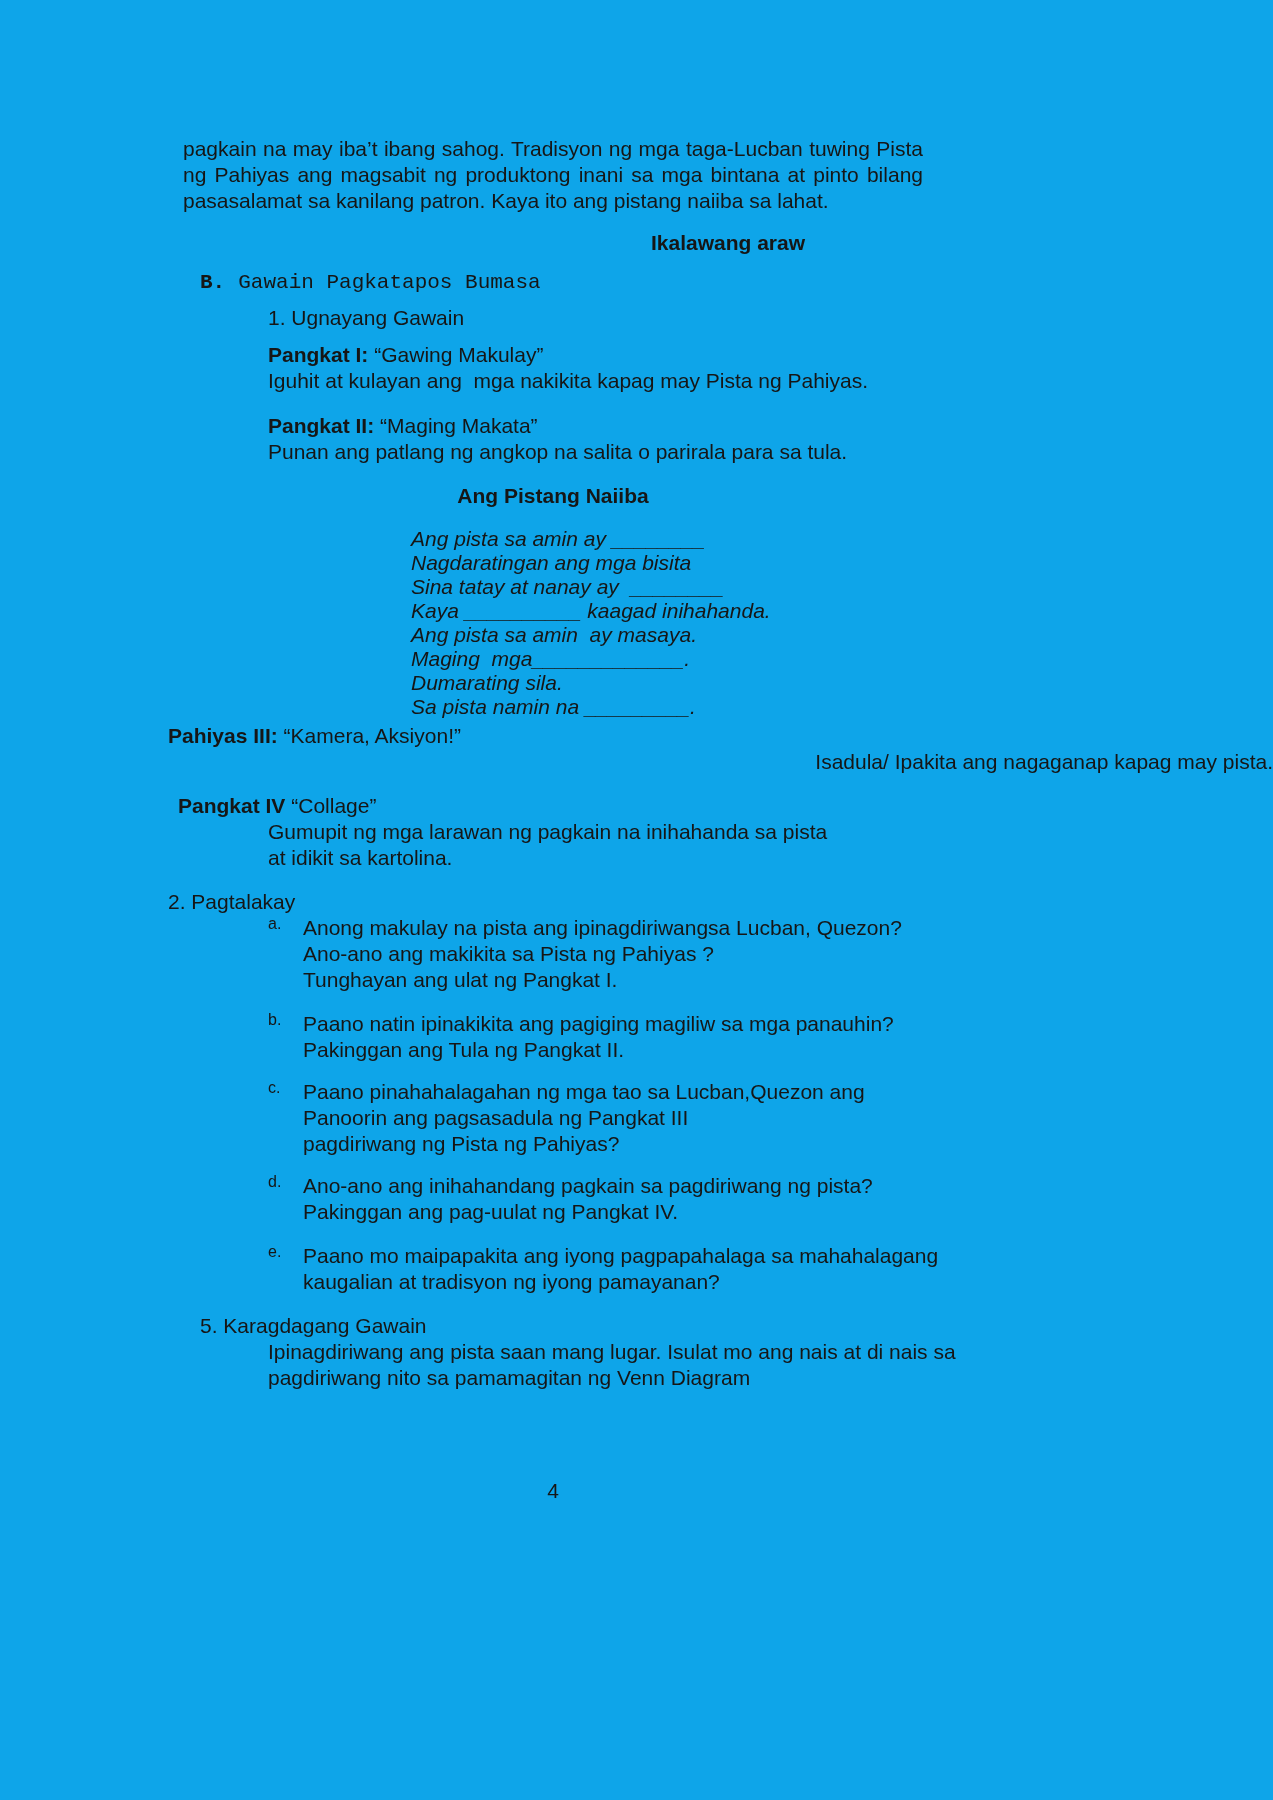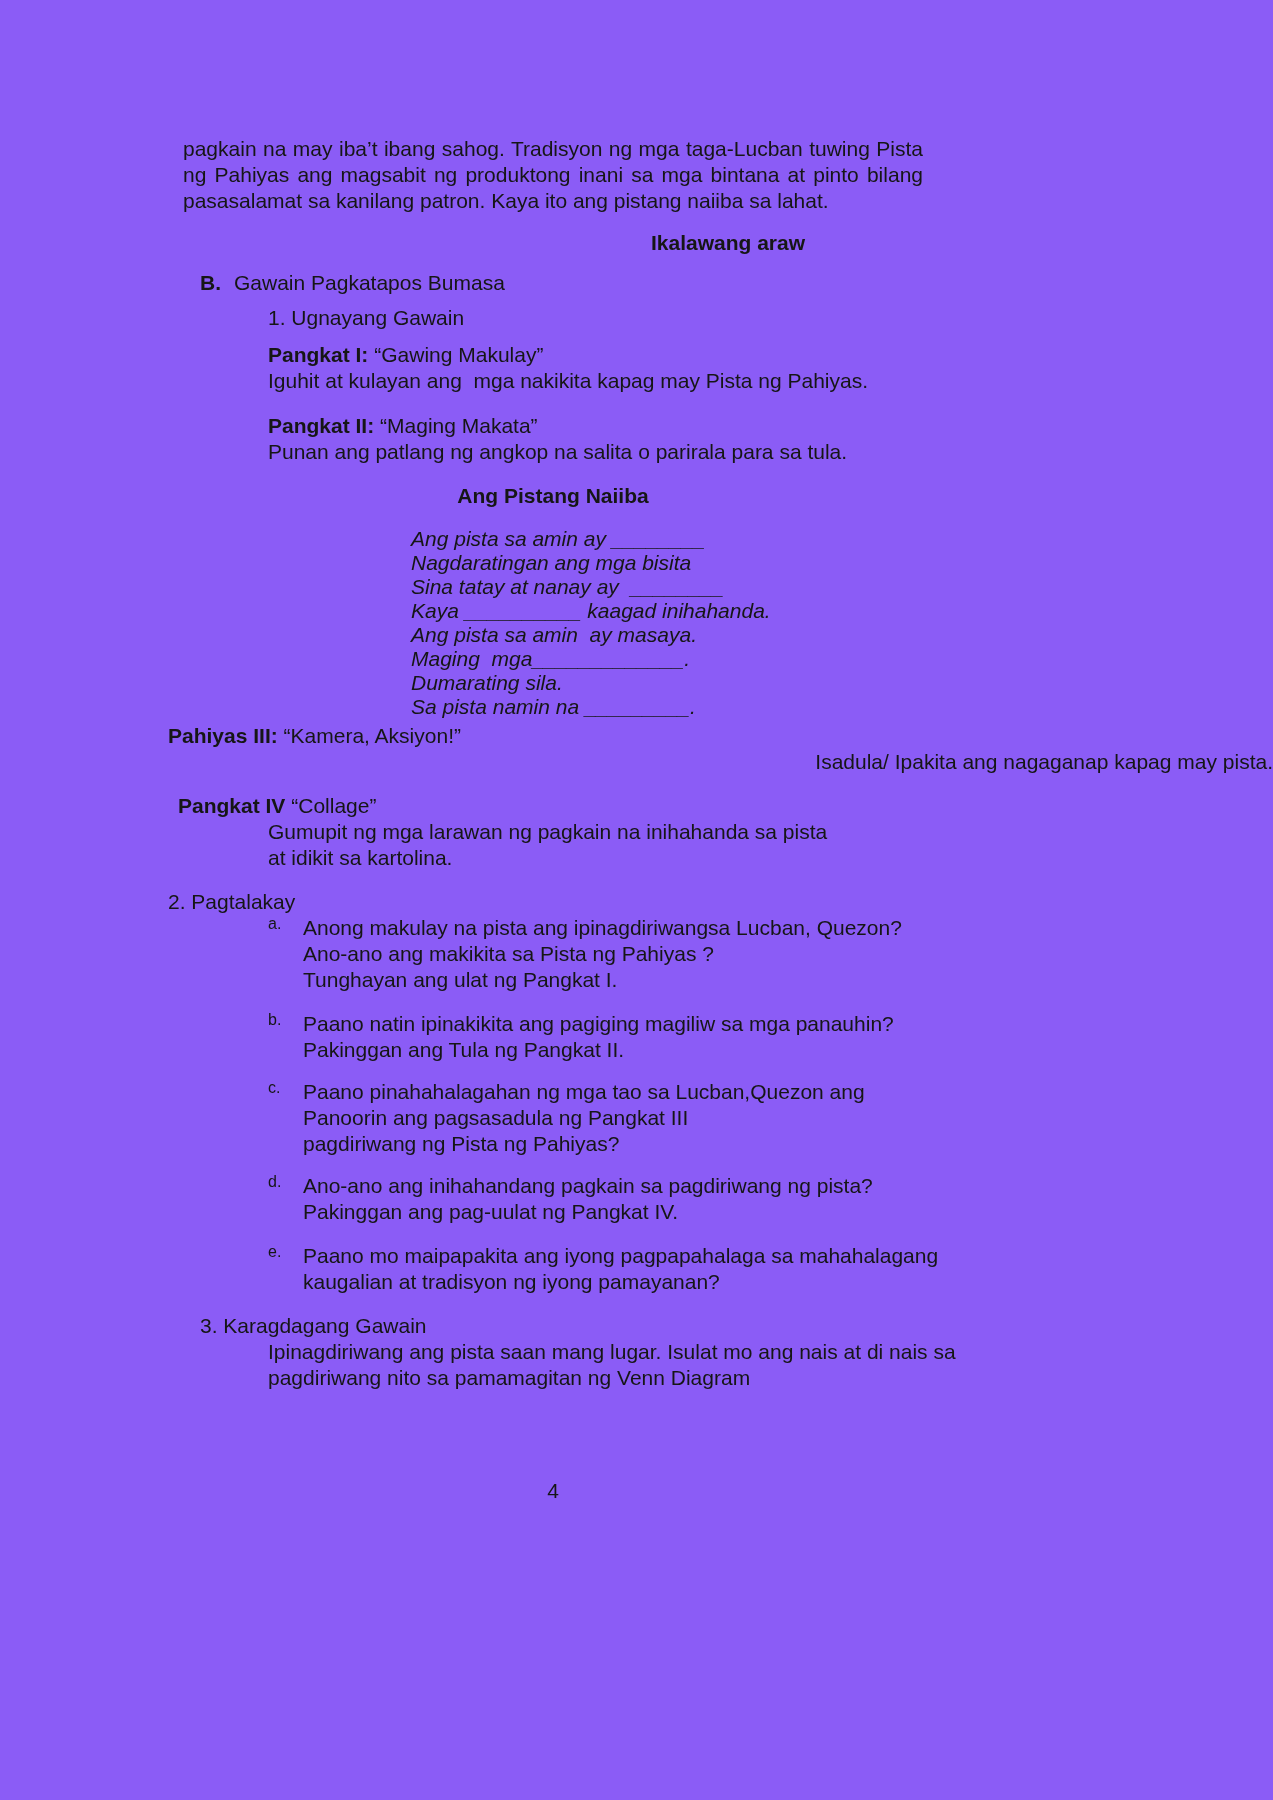--- a/index.html
+++ b/index.html
@@ -6,38 +6,38 @@
   html, body { background: #ffffff; }
   body {
     font-family: "Liberation Sans", "DejaVu Sans", sans-serif;
     color: #161616;
   }
   .page {
     position: relative;
     width: 1273px;
     height: 1800px;
     margin: 0 auto;
-    background: #8b5cf6;
+    background: #0ea5e9;
     padding-top: 136px;
     overflow: hidden;
   }
   p, h1, h2, h3 {
     font-size: 21px;
     line-height: 26px;
     font-weight: normal;
     margin: 0;
   }
   strong { font-weight: bold; }
   .pre { white-space: pre-wrap; }
 
   .intro { margin-left: 183px; width: 740px; text-align: justify; }
 
   .day-heading { margin: 16px 0 0 183px; font-weight: bold; text-align: center; }
 
-  .b-line { margin: 14px 0 4px 200px; }
+  .b-line { margin: 14px 0 4px 200px; font-family: Liberation Mono, monospace; }
   .b-title { margin-left: 13px; }
 
   .item1 { margin: 9px 0 0 268px; }
 
   .pangkat-1 { margin: 11px 0 0 268px; }
   .pangkat-2 { margin: 19px 0 0 268px; }
 
   .poem-title { margin: 18px 0 0 183px; width: 740px; text-align: center; font-weight: bold; }
   .poem { margin: 18px 0 0 411px; }
   .poem p { line-height: 24px; font-style: italic; }
@@ -148,21 +148,21 @@
   </div>
 
   <div class="disc-item mt18">
     <span class="letter">e.</span>
     <div class="disc-lines">
       <p class="pre">Paano mo maipapakita ang iyong pagpapahalaga sa mahahalagang</p>
       <p class="pre">kaugalian at tradisyon ng iyong pamayanan?</p>
     </div>
   </div>
 
-  <p class="sec3-heading pre">3. Karagdagang Gawain</p>
+  <p class="sec3-heading pre">5. Karagdagang Gawain</p>
   <div class="sec3-lines">
     <p class="pre">Ipinagdiriwang ang pista saan mang lugar. Isulat mo ang nais at di nais sa</p>
     <p class="pre">pagdiriwang nito sa pamamagitan ng Venn Diagram</p>
   </div>
 
   <p class="page-number">4</p>
 
 </div>
 
 </body></html>

